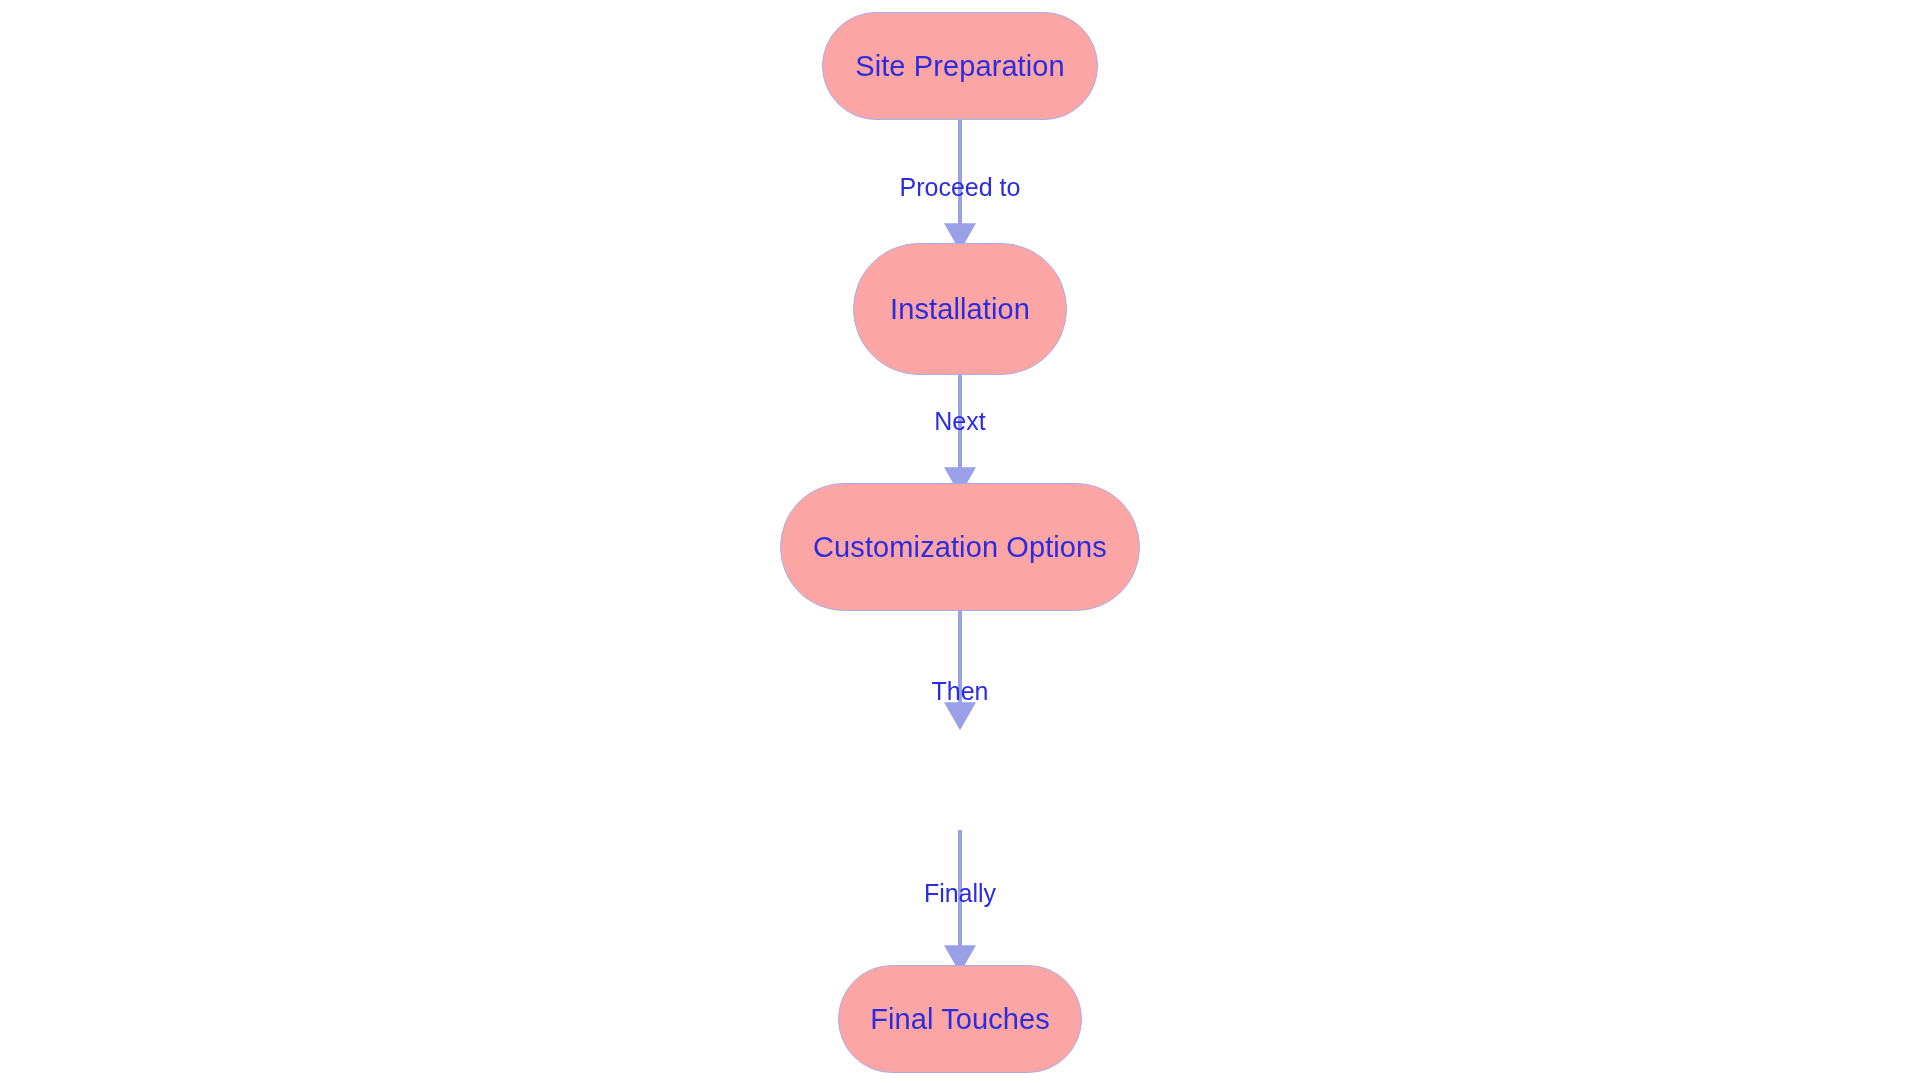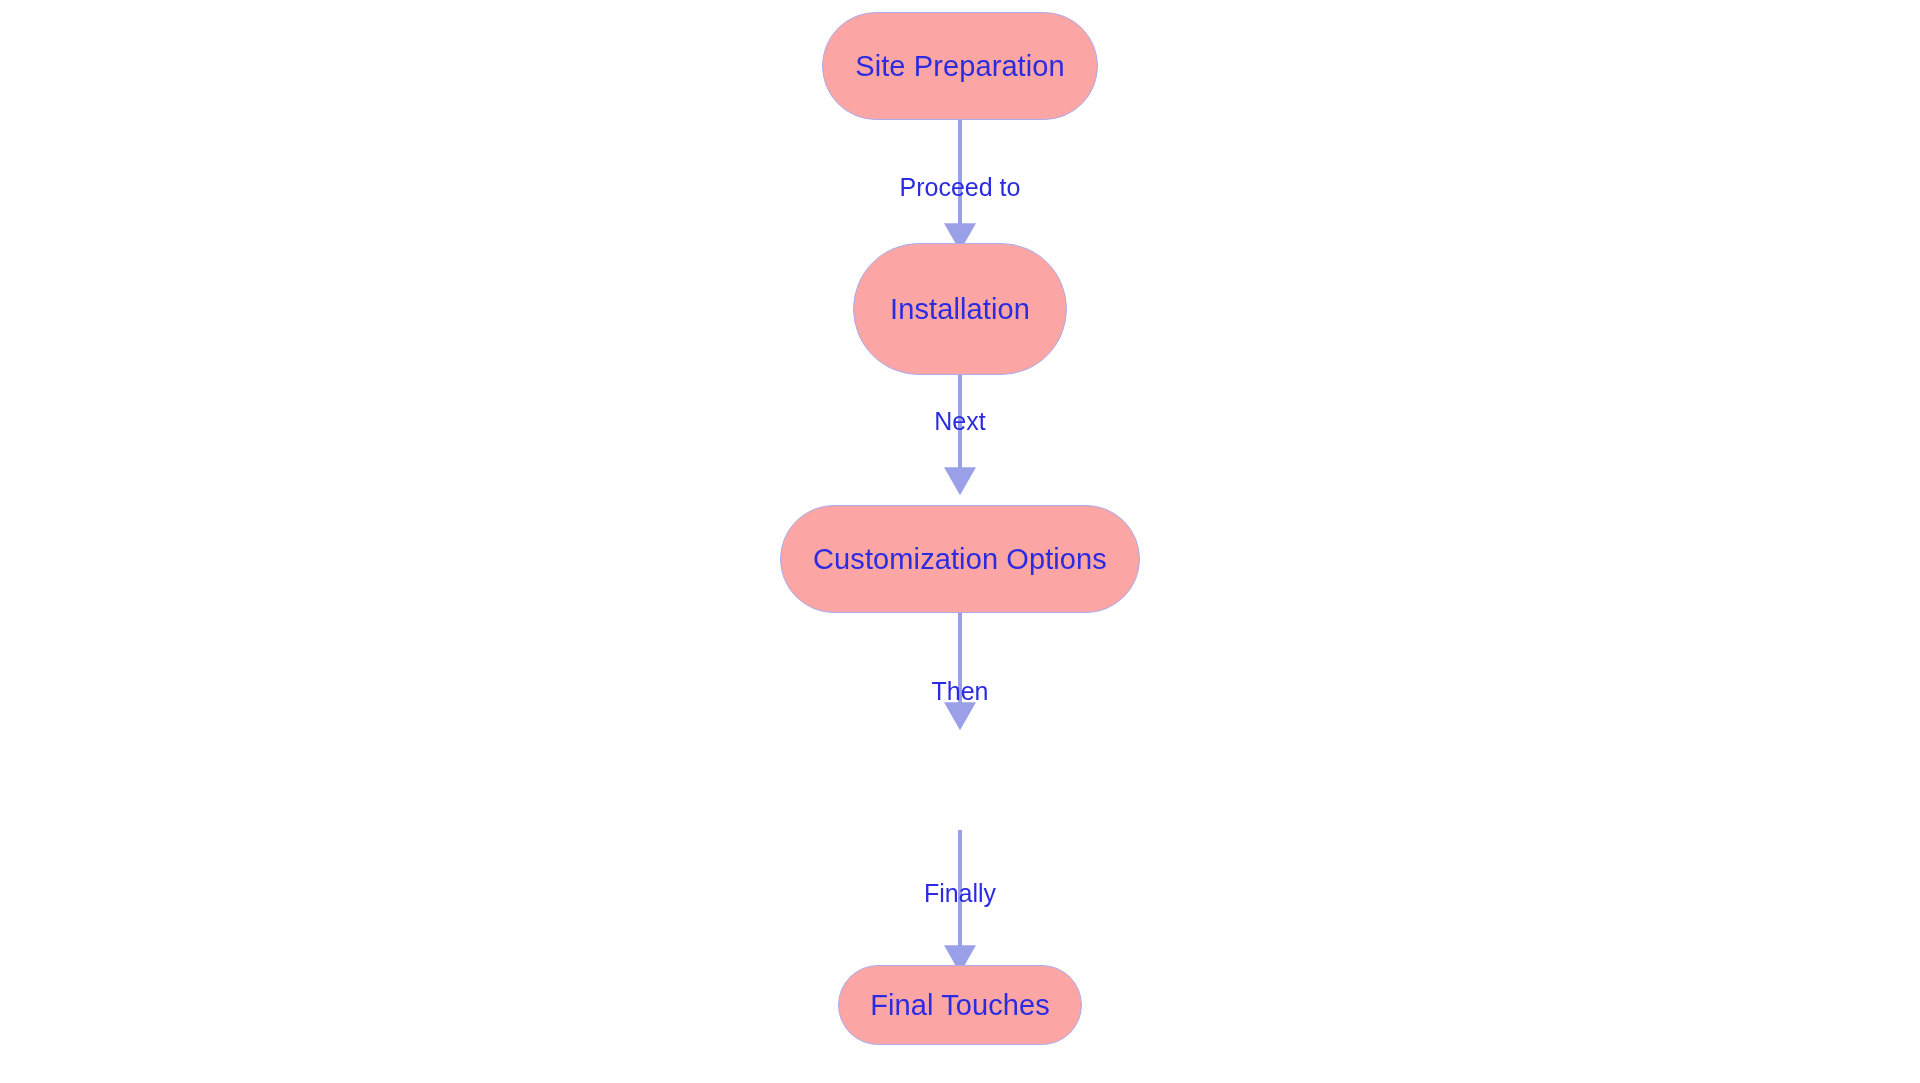--- a/index.html
+++ b/index.html
@@ -49,23 +49,23 @@
     font-size: 29px;
     font-weight: 400;
     letter-spacing: 0.1px;
     line-height: 1;
     white-space: nowrap;
     padding: 0 4px;
   }
 
   #node-site-preparation      { top: 12px;  width: 276px; height: 108px; }
   #node-installation          { top: 243px; width: 214px; height: 132px; }
-  #node-customization-options { top: 505px; width: 360px; height: 108px; }
+  #node-customization-options { top: 483px; width: 360px; height: 128px; }
   #node-maintenance-strategy  { top: 722px; width: 356px; height: 108px; }
-  #node-final-touches         { top: 965px; width: 244px; height: 80px; }
+  #node-final-touches         { top: 965px; width: 244px; height: 108px; }
 
   
   .edge-label {
     position: absolute;
     transform: translate(-50%, -50%);
     color: #2b2be0;
     font-size: 25px;
     line-height: 1;
     white-space: nowrap;
     padding: 1px 3px;

